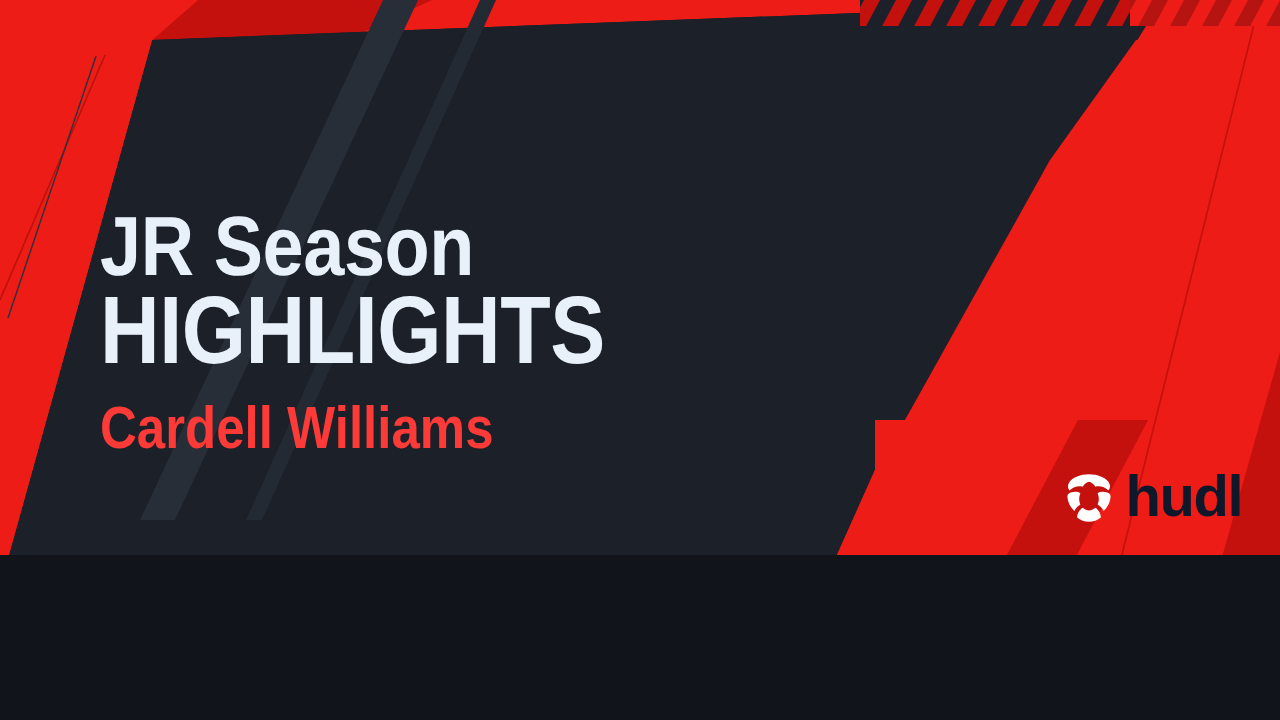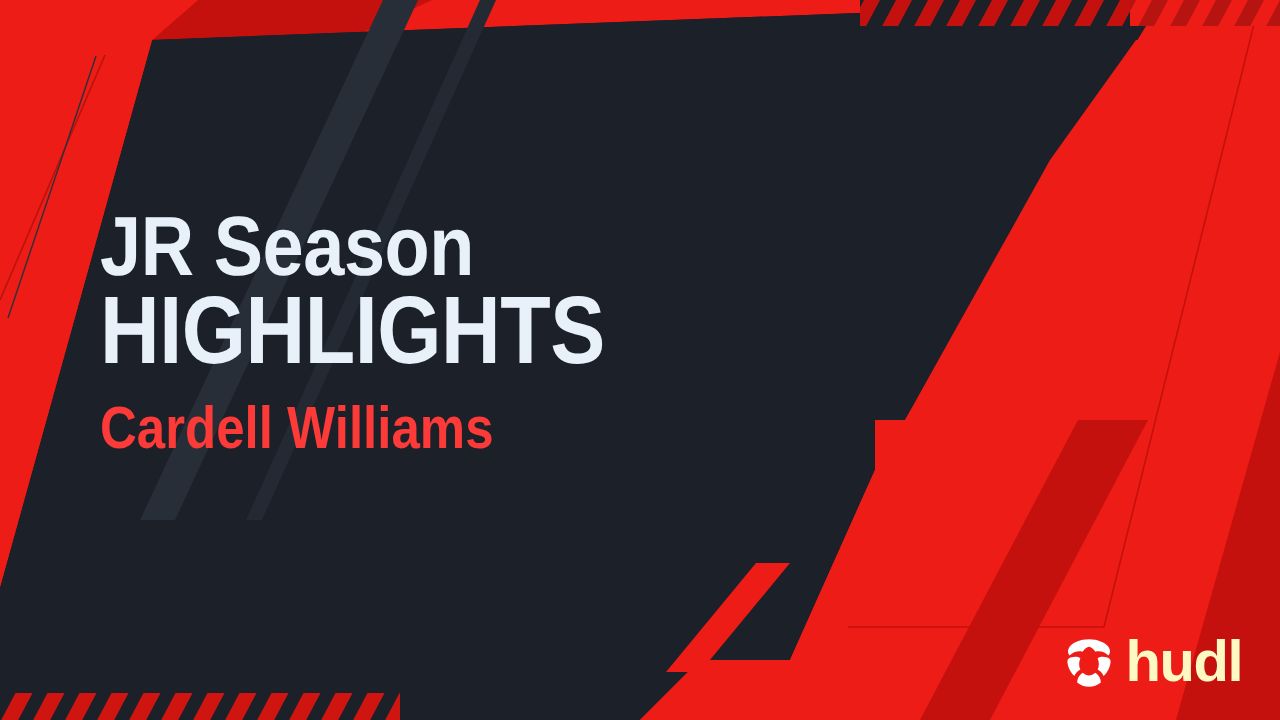--- a/index.html
+++ b/index.html
@@ -4,21 +4,21 @@
 <title>Hudl Highlight Title Card</title>
 <style>
   html, body {
     margin: 0;
     padding: 0;
     background: #11141b;
   }
   #stage {
     position: relative;
     width: 1280px;
-    height: 720px;
+    height: 555px;
     overflow: hidden;
     background: #ED1C16;
     font-family: "Liberation Sans", "DejaVu Sans", sans-serif;
   }
   #bg-svg {
     position: absolute;
     inset: 0;
     width: 1280px;
     height: 720px;
     display: block;
@@ -70,21 +70,21 @@
     display: flex;
     align-items: center;
     gap: 10px;
     z-index: 6;
   }
   #brand-wordmark {
     font-family: "Liberation Sans", "DejaVu Sans", sans-serif;
     font-weight: 700;
     font-size: 58px;
     line-height: 1;
-    color: #fef9c3;
+    color: #0f172a;
     letter-spacing: -1.5px;
     transform: translateY(-2px);
   }
 </style>
 </head>
 <body>
 
 <div id="stage">
 
   <svg id="bg-svg" viewBox="0 0 1280 720" preserveAspectRatio="none" aria-hidden="true">

